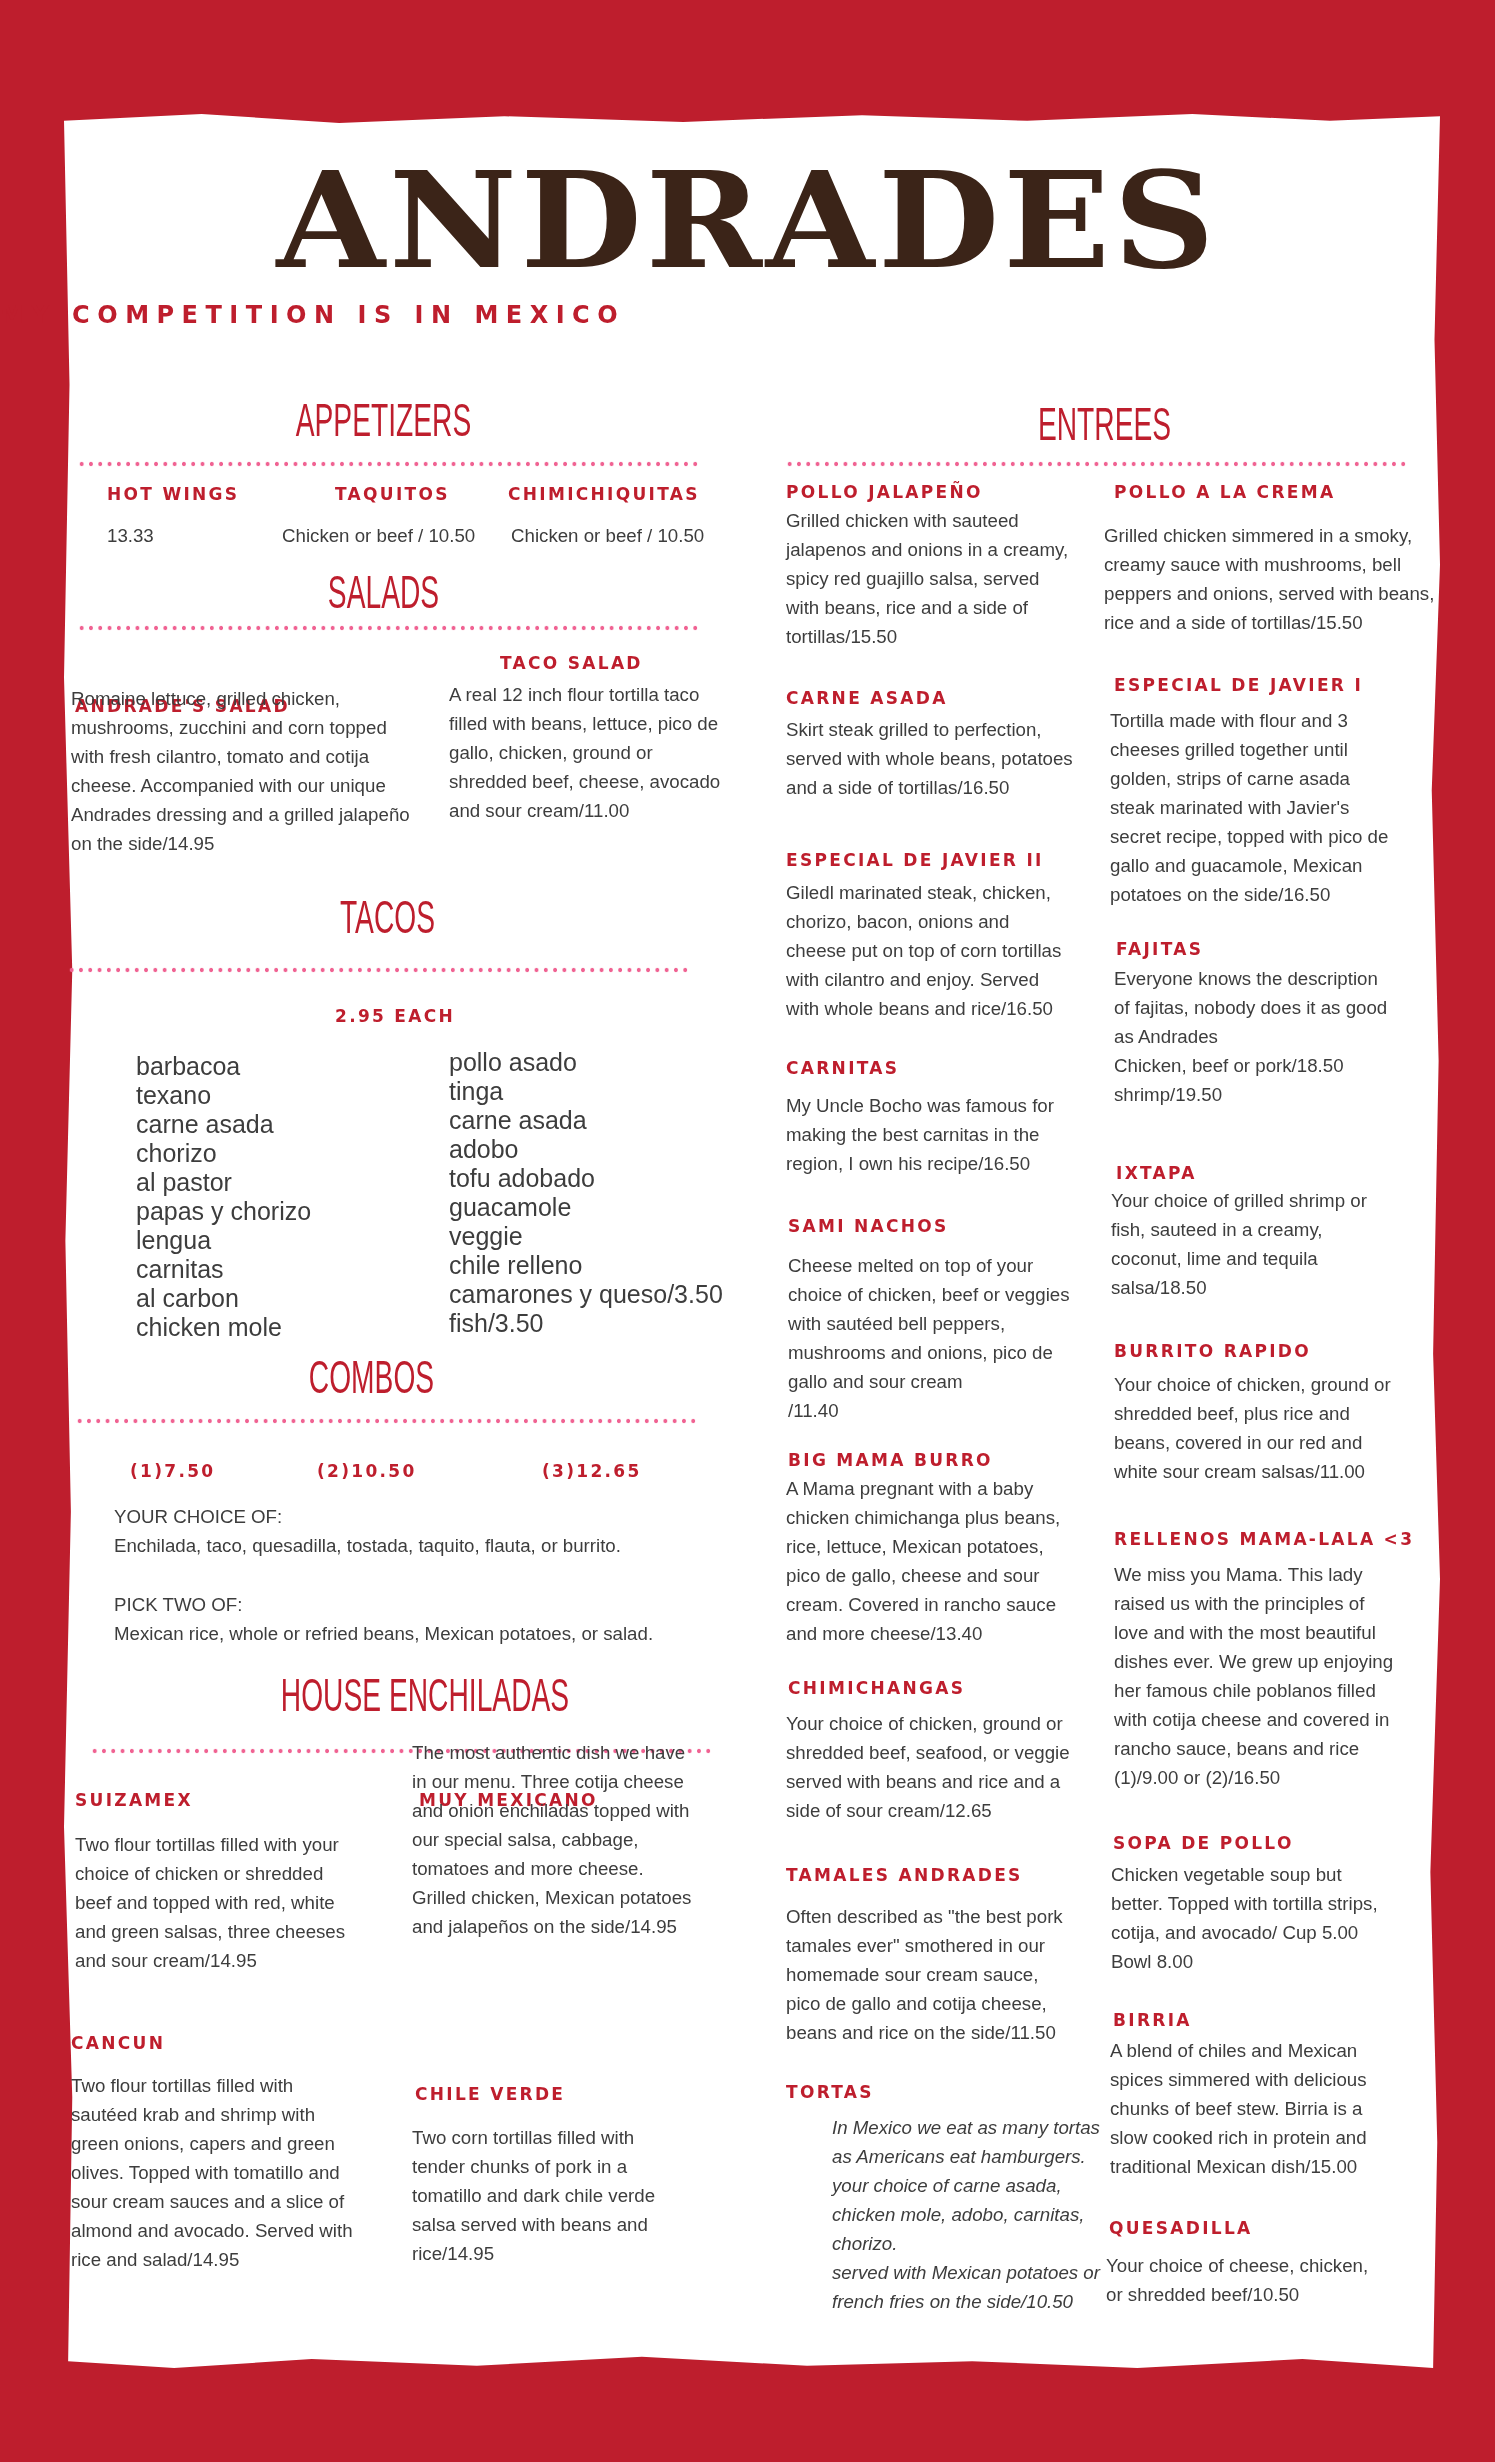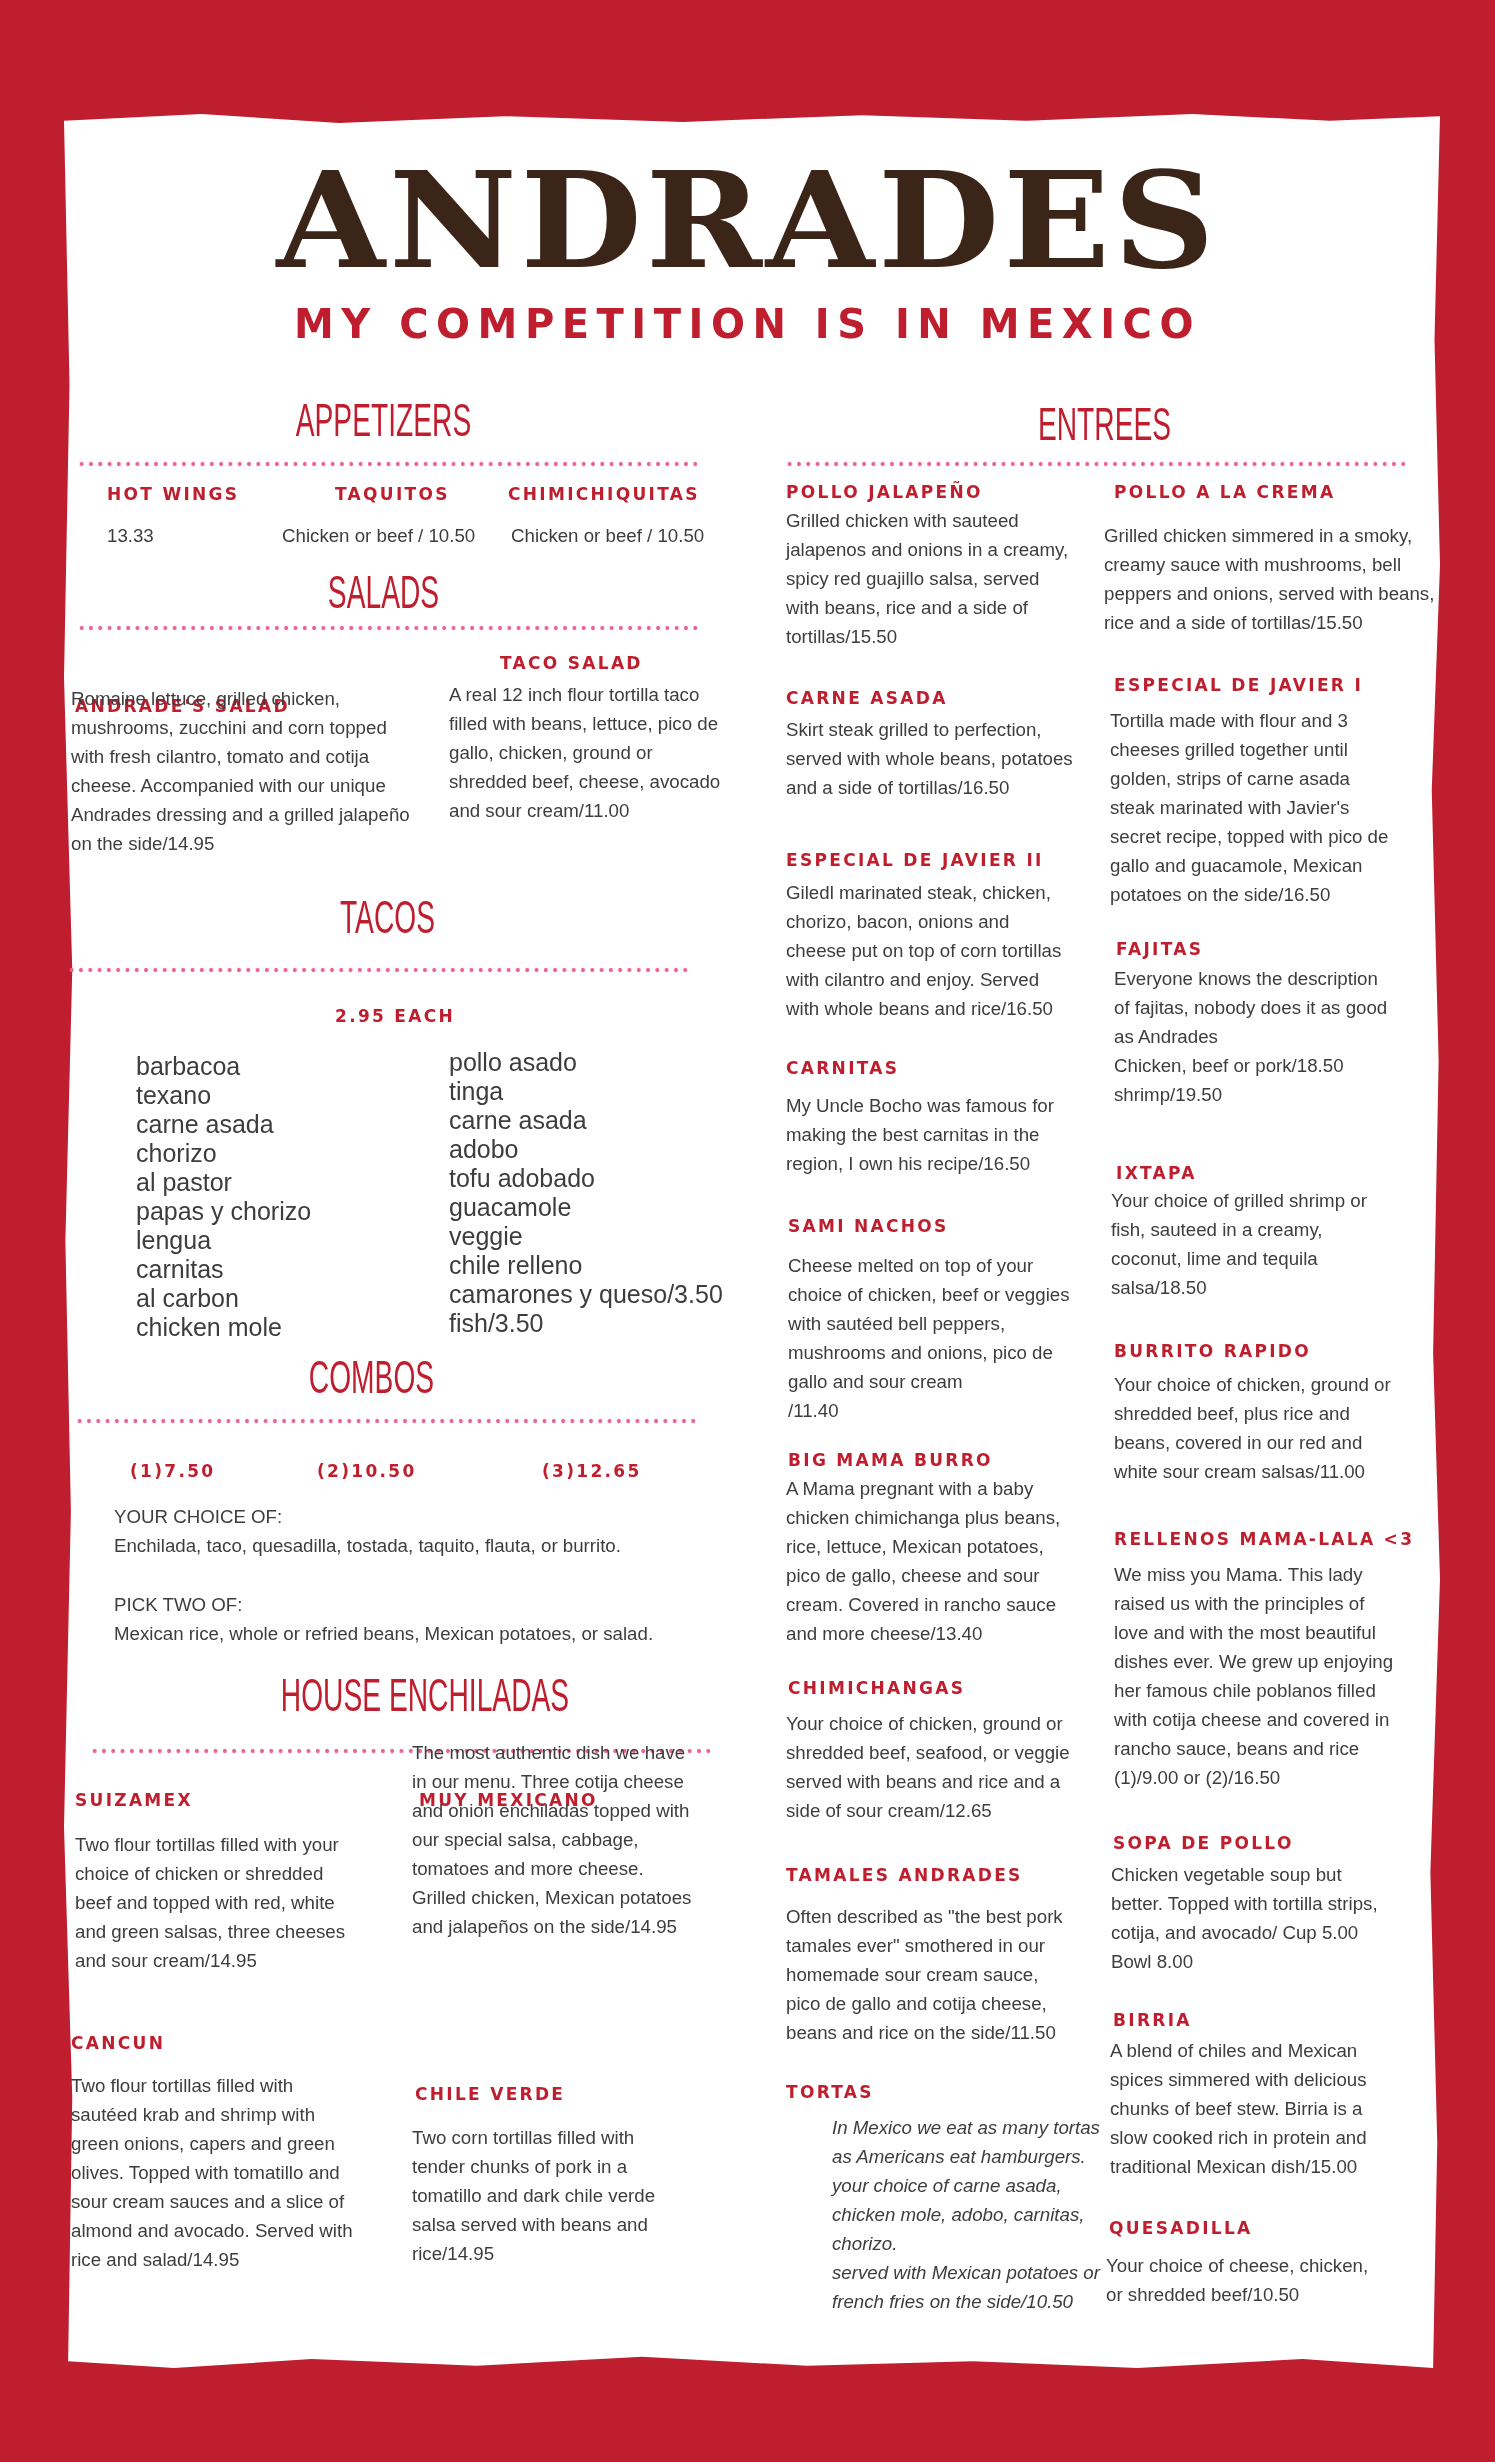--- a/index.html
+++ b/index.html
@@ -21,23 +21,23 @@
       0.6% 88%, 0% 76%, 0.5% 62%, 0.1% 50%, 0.6% 38%, 0% 25%, 0.4% 12%);
   }
   .abs { position: absolute; }
   .brand {
     left: 0; width: 1495px; top: 150px; text-align: center;
     font-family: "DejaVu Serif", serif; font-weight: bold;
     font-size: 140px; color: #3b2418; letter-spacing: 3.7px; line-height: 1;
     transform: scaleY(0.95);
   }
   .tagline {
-    left: 0; width: 1495px; top: 301px; text-align: center;
+    left: 0; width: 1495px; top: 301px; text-align: left;
     font-family: "DejaVu Sans", sans-serif; font-weight: bold;
-    font-size: 40px; color: #be1e2d; letter-spacing: 7.5px;
+    font-size: 24px; color: #be1e2d; letter-spacing: 7.5px;
   }
   .sec-title {
     font-family: "Liberation Sans Narrow", "Liberation Sans", sans-serif;
     color: #be1e2d; font-size: 47px; line-height: 1;
     transform: scaleX(0.6); transform-origin: center;
     text-align: center; white-space: nowrap;
   }
   .dots {
     height: 5.6px;
     background-image: radial-gradient(circle, #f06292 1.9px, transparent 2.2px);

